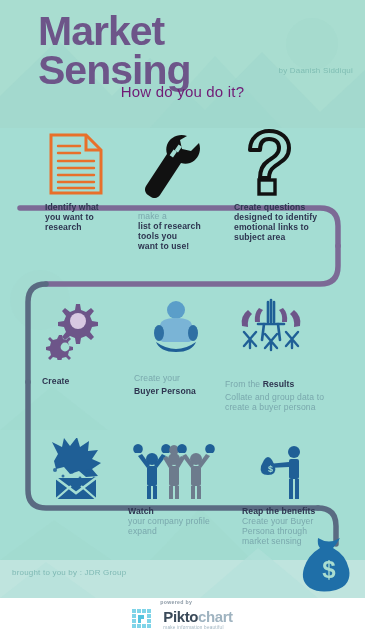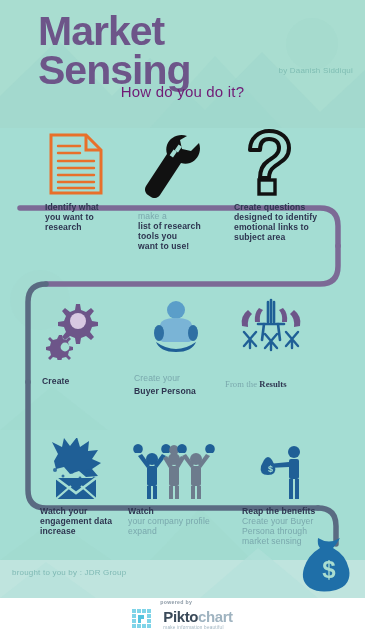--- a/index.html
+++ b/index.html
@@ -223,24 +223,26 @@
 
   <div class="caption" style="left:42px;top:376px;width:100px;">
     <div class="cap-b">Create</div>
   </div>
 
   <div class="caption" style="left:134px;top:373px;width:110px;">
     <div class="cap-l">Create your</div>
     <div class="cap-b" style="margin-top:3px;">Buyer Persona</div>
   </div>
 
-  <div class="caption" style="left:225px;top:373px;width:130px;font-family:Liberation Serif, serif;">
+  <div class="caption" style="left:225px;top:373px;width:130px;">
     <div>
       <span class="cap-l">From the </span><span class="cap-b">Results</span>
     </div>
+    <div class="cap-l" style="white-space:pre-line;">Collate and group data to
+create a buyer persona</div>
   </div>
 
   <svg class="cell" style="left:42px;top:438px;width:66px;height:62px;" viewBox="0 0 66 62">
     <path d="M16 16 l-6 -12 10 5 2 -9 6 8 7 -9 3 10 9 -6 -1 10 10 -1 -6 9 9 4 -9 6 6 7 -12 1
              -7 -6 -9 3 -6 -7 -8 2 -2 -8 z" fill="#1f5f96"></path>
     <g fill="#1f5f96" opacity=".85">
       <circle cx="13" cy="32" r="2"></circle>
       <circle cx="21" cy="38" r="1.5"></circle>
       <circle cx="30" cy="34" r="1.8"></circle>
       <circle cx="38" cy="40" r="1.4"></circle>
@@ -292,25 +294,20 @@
       <circle cx="42" cy="8" r="6"></circle>
       <rect x="37" y="15" width="10" height="20" rx="2"></rect>
       <rect x="37" y="35" width="4" height="20"></rect>
       <rect x="43" y="35" width="4" height="20"></rect>
       <path d="M37 18 L16 20 l0 4 l21 -1 z"></path>
       <path d="M12 16 q4 -6 8 0 l3 6 q2 9 -7 9 q-9 0 -7 -9 z"></path>
     </g>
     <text x="16" y="28" font-family="Liberation Sans, sans-serif" font-size="9" font-weight="bold" fill="#a4ddd3">$</text>
   </svg>
 
-  <div class="caption" style="left:40px;top:506px;width:108px;">
-    <div class="cap-b" style="white-space:pre-line;">Watch your
-engagement data
-increase</div>
-  </div>
 
   <div class="caption" style="left:128px;top:506px;width:110px;">
     <div class="cap-b">Watch</div>
     <div class="cap-l" style="white-space:pre-line;">your company profile
 expand</div>
   </div>
 
   <div class="caption" style="left:242px;top:506px;width:110px;">
     <div class="cap-b">Reap the benefits</div>
     <div class="cap-l" style="white-space:pre-line;">Create your Buyer

